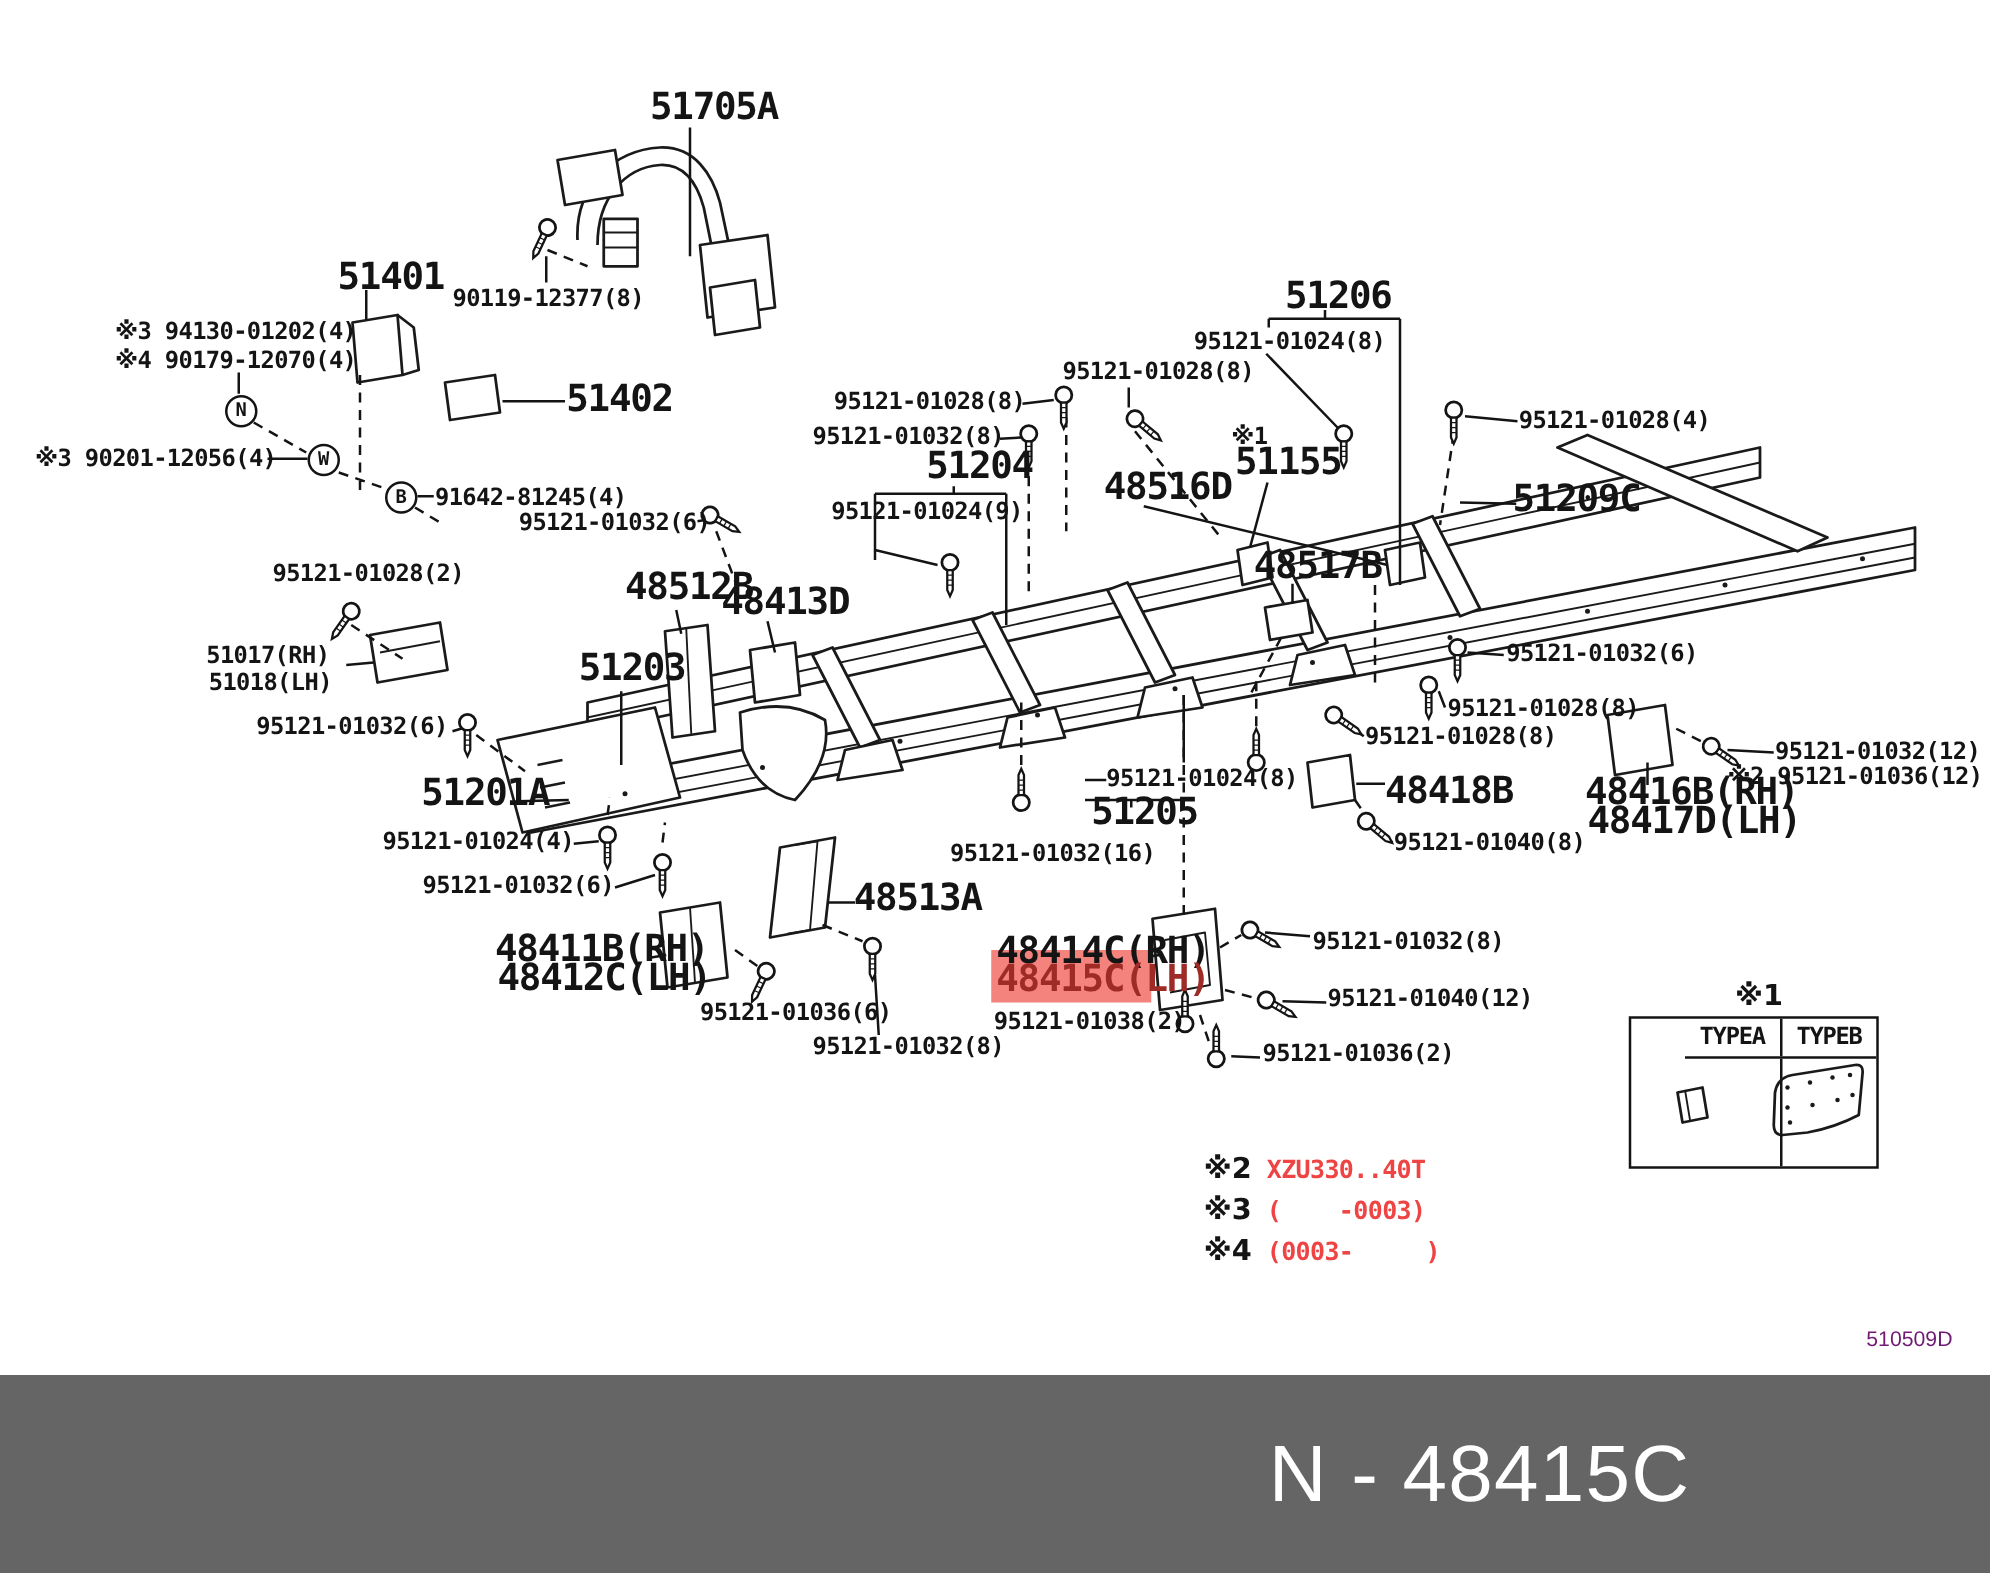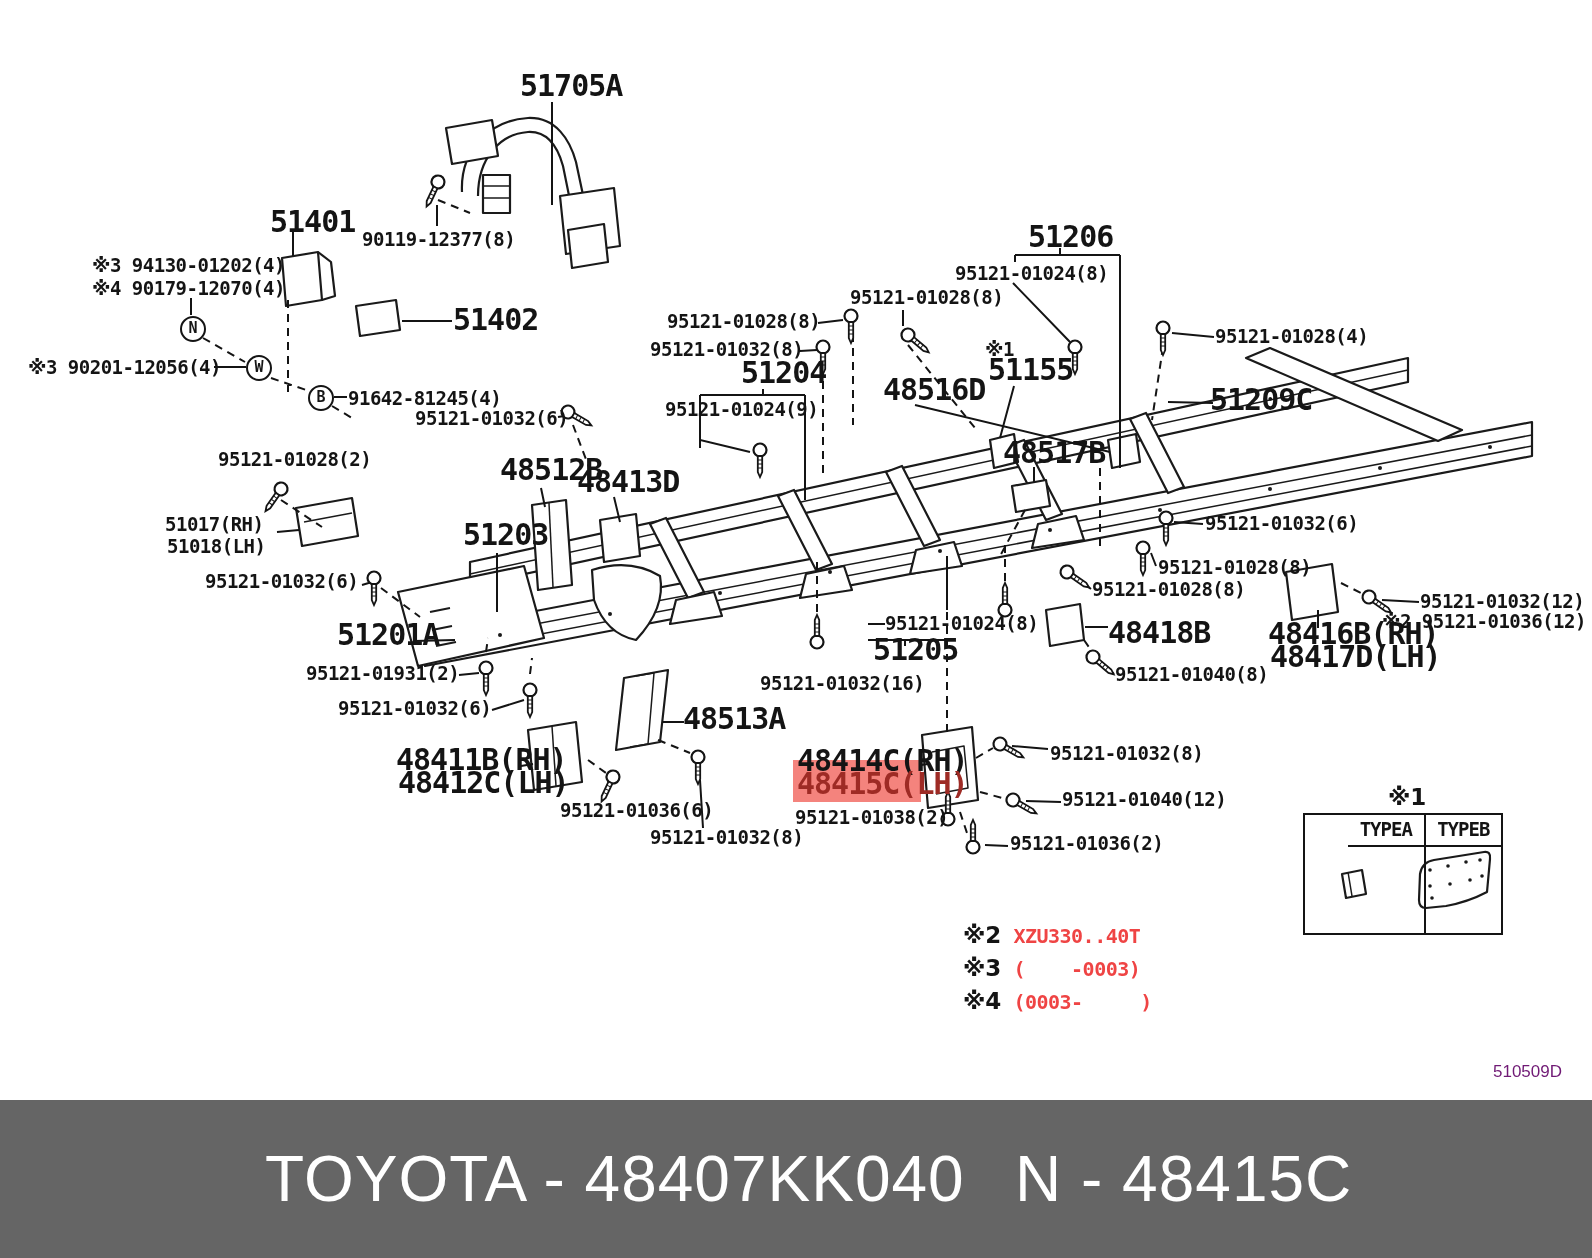--- a/index.html
+++ b/index.html
@@ -195,21 +195,21 @@
       <div class="plabel" style="left: 348px; top: 387px;">91642-81245(4)</div>
       <div class="plabel" style="left: 415px; top: 407px;">95121-01032(6)</div>
       <div class="plabel" style="left: 218px; top: 448px;">95121-01028(2)</div>
       <div class="plabel big" style="left: 500px; top: 458px;">48512B</div>
       <div class="plabel big" style="left: 577px; top: 470px;">48413D</div>
       <div class="plabel" style="left: 165px; top: 513px;">51017(RH)</div>
       <div class="plabel" style="left: 167px; top: 535px;">51018(LH)</div>
       <div class="plabel big" style="left: 463px; top: 523px;">51203</div>
       <div class="plabel" style="left: 205px; top: 570px;">95121-01032(6)</div>
       <div class="plabel big" style="left: 337px; top: 623px;">51201A</div>
-      <div class="plabel" style="left: 306px; top: 662px;">95121-01931(2)</div>
+      <div class="plabel" style="left: 306px; top: 662px;">95121-01024(4)</div>
       <div class="plabel" style="left: 338px; top: 697px;">95121-01032(6)</div>
       <div class="plabel" style="left: 667px; top: 310px;">95121-01028(8)</div>
       <div class="plabel" style="left: 650px; top: 338px;">95121-01032(8)</div>
       <div class="plabel big" style="left: 741px; top: 361px;">51204</div>
       <div class="plabel" style="left: 665px; top: 398px;">95121-01024(9)</div>
       <div class="plabel big" style="left: 883px; top: 378px;">48516D</div>
       <div class="plabel" style="left: 850px; top: 286px;">95121-01028(8)</div>
       <div class="plabel big" style="left: 1028px; top: 225px;">51206</div>
       <div class="plabel" style="left: 955px; top: 262px;">95121-01024(8)</div>
       <div class="plabel" style="left: 985px; top: 338px;">※1</div>
@@ -268,16 +268,15 @@
     </div>
     <div class="tbody">
       <div class="td"></div>
       <div class="td"></div>
     </div>
   </div>
 
   <div id="diagram-code">510509D</div>
 
   <div id="banner" style="background: rgb(101, 101, 101); color: rgb(255, 255, 255);">
-    <span class="banner-text" id="banner-left">TOYOTA - 48407KK040</span>
     <span class="banner-text" id="banner-right">N - 48415C</span>
   </div>
 </div>
 
 </body></html>

